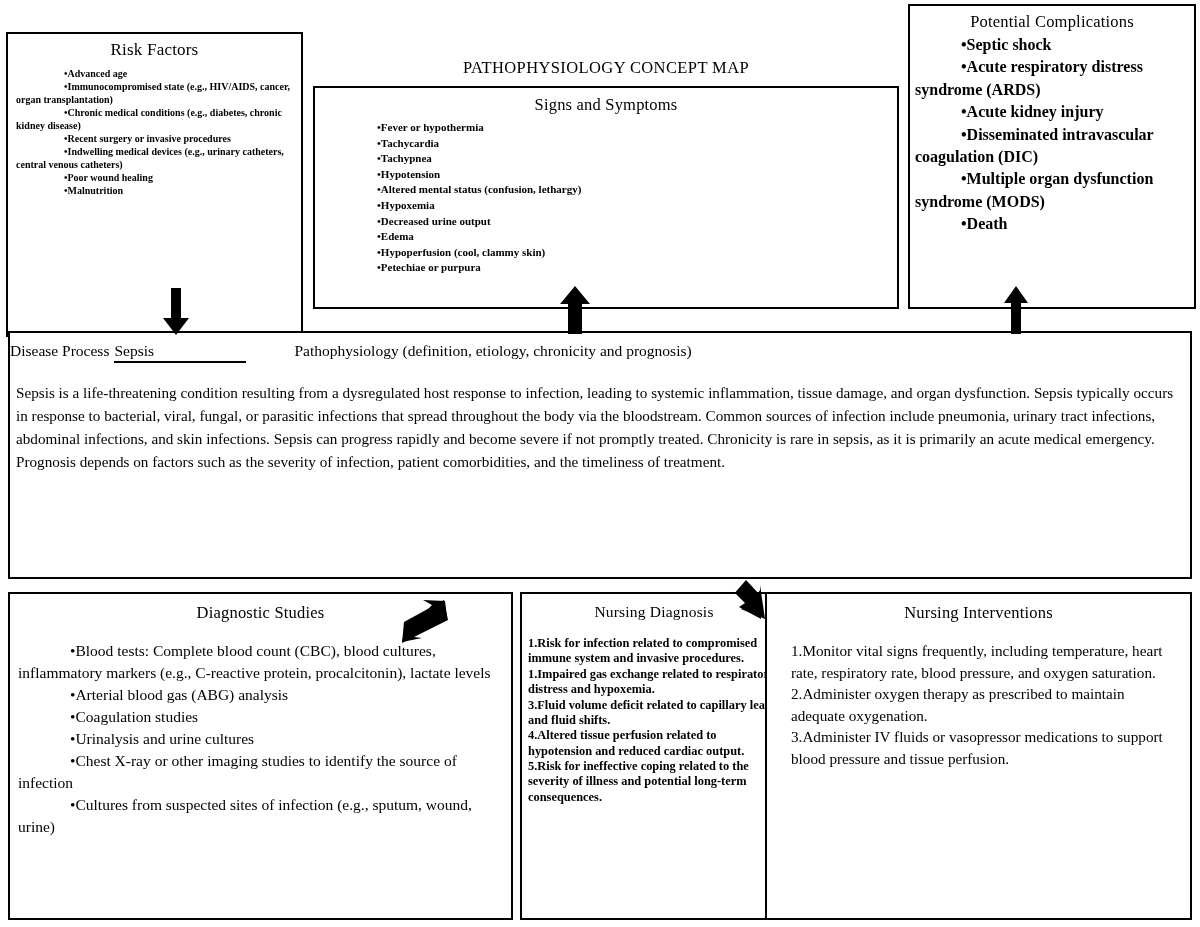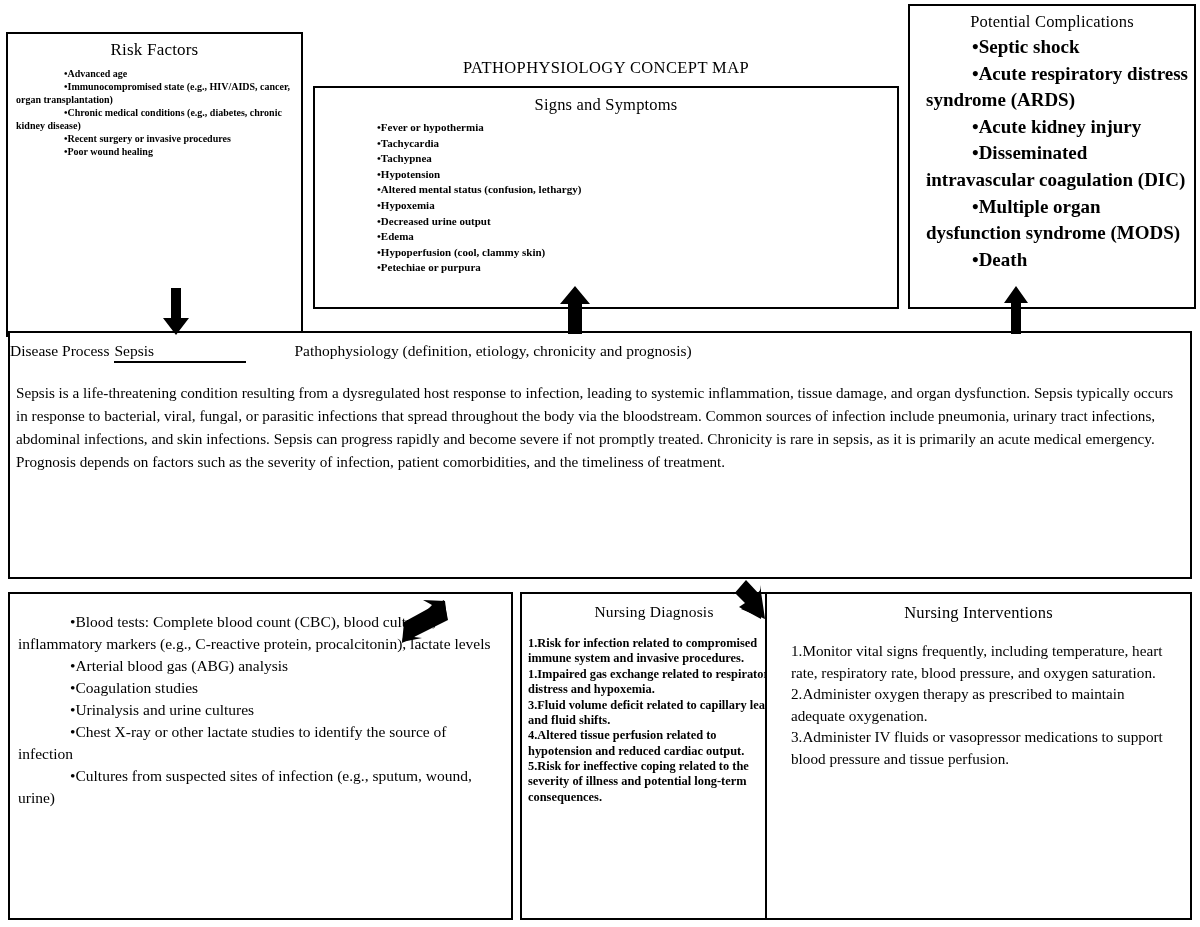--- a/index.html
+++ b/index.html
@@ -87,24 +87,24 @@
   
   #potential-complications-box {
     left: 908px; top: 4px; width: 288px; height: 305px;
   }
   #potential-complications-box .box-title {
     font-size: 16.5px;
     margin-top: 6px;
   }
   #potential-complications-box .bullets {
     font-weight: bold;
-    font-size: 19px;
+    font-size: 16px;
     line-height: 1.40;
     margin-top: 2px;
-    padding: 0 4px 0 16px;
+    padding: 0 4px 0 5px;
     text-indent: 46px;
   }
 
   
   #disease-process-box {
     left: 8px; top: 331px; width: 1184px; height: 248px;
   }
   #dp-header-row {
     display: flex;
     align-items: baseline;
@@ -192,21 +192,23 @@
 
 <div id="canvas">
 
   <div class="box" id="risk-factors-box">
     <div class="box-title">Risk Factors</div>
     <ul class="bullets">
       <li>•Advanced age</li>
       <li>•Immunocompromised state (e.g., HIV/AIDS, cancer, organ transplantation)</li>
       <li>•Chronic medical conditions (e.g., diabetes, chronic kidney disease)</li>
       <li>•Recent surgery or invasive procedures</li>
+      <li>•Indwelling medical devices (e.g., urinary catheters, central venous catheters)</li>
       <li>•Poor wound healing</li>
+      <li>•Malnutrition</li>
     </ul>
   </div>
 
   <div id="map-heading">PATHOPHYSIOLOGY CONCEPT MAP</div>
 
   <div class="box" id="signs-symptoms-box">
     <div class="box-title">Signs and Symptoms</div>
     <ul class="bullets">
       <li>•Fever or hypothermia</li>
       <li>•Tachycardia</li>
@@ -236,26 +238,27 @@
   <div class="box" id="disease-process-box">
     <div id="dp-header-row">
       <span id="dp-label">Disease Process</span>
       <span id="dp-value">Sepsis</span>
       <span id="dp-subtitle">Pathophysiology (definition, etiology, chronicity and prognosis)</span>
     </div>
     <div id="dp-paragraph">Sepsis is a life-threatening condition resulting from a dysregulated host response to infection, leading to systemic inflammation, tissue damage, and organ dysfunction. Sepsis typically occurs in response to bacterial, viral, fungal, or parasitic infections that spread throughout the body via the bloodstream. Common sources of infection include pneumonia, urinary tract infections, abdominal infections, and skin infections. Sepsis can progress rapidly and become severe if not promptly treated. Chronicity is rare in sepsis, as it is primarily an acute medical emergency. Prognosis depends on factors such as the severity of infection, patient comorbidities, and the timeliness of treatment.</div>
   </div>
 
   <div class="box" id="diagnostic-studies-box">
+    <div class="box-title">Diagnostic Studies</div>
     <ul class="bullets">
       <li>•Blood tests:  Complete blood count (CBC), blood cultures, inflammatory markers (e.g., C-reactive protein, procalcitonin), lactate levels</li>
       <li>•Arterial blood gas (ABG) analysis</li>
       <li>•Coagulation studies</li>
       <li>•Urinalysis and urine cultures</li>
-      <li>•Chest X-ray or other lactate studies to identify the source of infection</li>
+      <li>•Chest X-ray or other imaging studies to identify the source of infection</li>
       <li>•Cultures from suspected sites of infection (e.g., sputum, wound, urine)</li>
     </ul>
   </div>
 
   <div class="box" id="nursing-diagnosis-box">
     <div class="box-title">Nursing Diagnosis</div>
     <ul class="numbered">
       <li>1.Risk for infection related to compromised immune system and invasive procedures.</li>
       <li>1.Impaired gas exchange related to respiratory distress and hypoxemia.</li>
       <li>3.Fluid volume deficit related to capillary leak and fluid shifts.</li>

